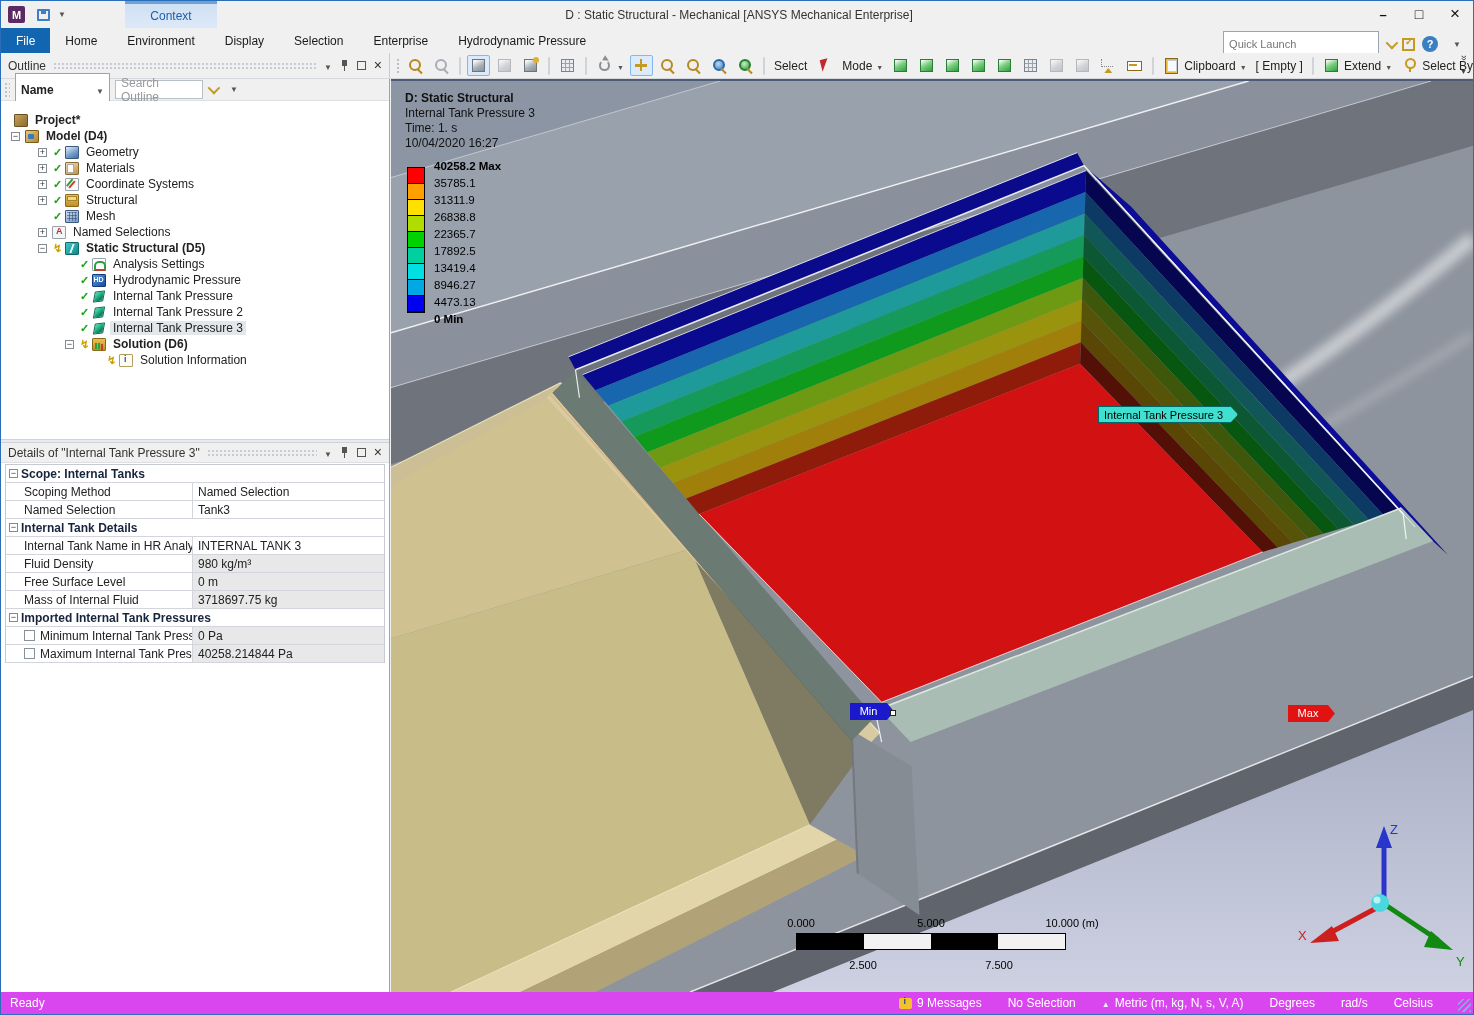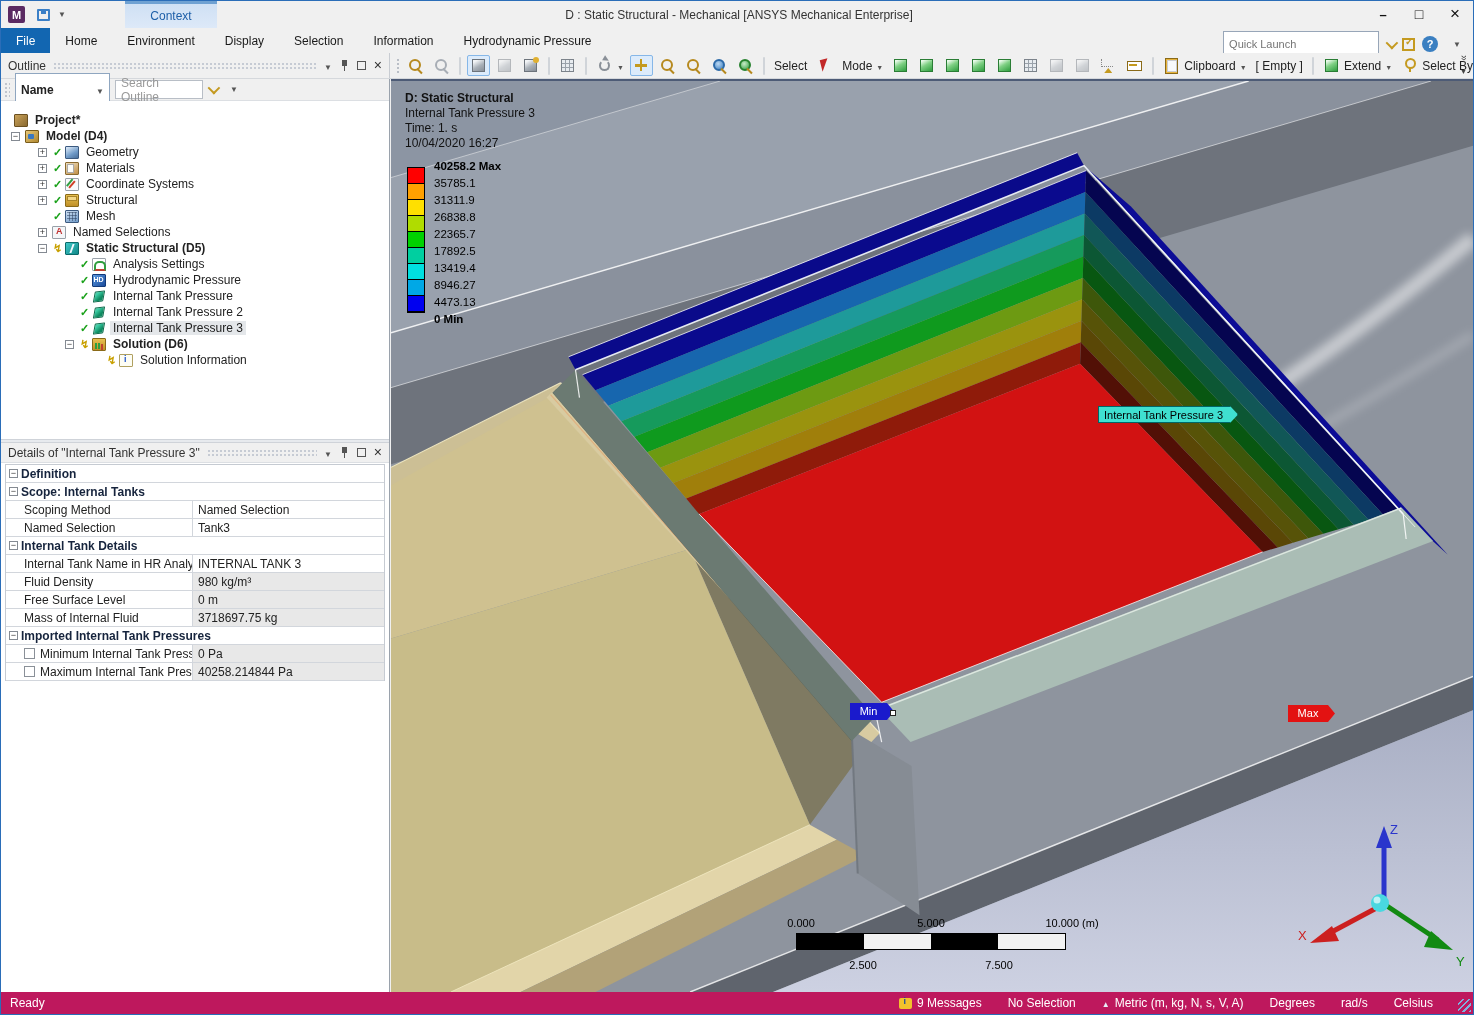--- a/index.html
+++ b/index.html
@@ -148,21 +148,21 @@
 .tag{position:absolute;height:17px;line-height:17px;font-size:11px;color:#fff;text-align:center;clip-path:polygon(0 0,calc(100% - 7px) 0,100% 50%,calc(100% - 7px) 100%,0 100%);padding-right:7px}
 .tag.tooltip{color:#000;padding:0 14px 0 5px;clip-path:polygon(0 0,calc(100% - 8px) 0,100% 50%,calc(100% - 8px) 100%,0 100%);border:1px solid #066}
 .minanchor{position:absolute;width:6px;height:6px;background:#fff;border:1px solid #222}
 .ruler{position:absolute;left:405px;top:836px;width:270px;height:58px;font-size:11px;color:#000}
 .rlab{position:absolute;transform:translateX(-50%);white-space:nowrap}
 .rbar{position:absolute;left:0;top:16px;width:270px;height:17px;border:1px solid #000;display:flex}
 .rseg{flex:1}
 .rseg.k{background:#000}.rseg.w{background:#f2f2f2}
 .triad{position:absolute;left:905px;top:735px;width:176px;height:168px}
 
-.statusbar{position:absolute;bottom:0;left:0;right:0;height:22px;background:#be185d;color:#fff;display:flex;align-items:center}
+.statusbar{position:absolute;bottom:0;left:0;right:0;height:22px;background:#d946ef;color:#fff;display:flex;align-items:center}
 .sready{padding-left:9px}
 .sitems{margin-left:auto;display:flex;align-items:center;gap:26px;padding-right:40px}
 .sitem{display:flex;align-items:center;gap:5px;white-space:nowrap}
 .msgico{width:13px;height:11px;background:#f2c12c;border-radius:2px;position:relative}
 .msgico::before{content:"i";position:absolute;left:4.5px;top:-2px;color:#1a4a9a;font-weight:bold;font-size:9px}
 .msgico::after{content:"";position:absolute;left:2px;bottom:-3px;border:3px solid transparent;border-top:4px solid #f2c12c}
 .upico::before{content:"▲";font-size:8px;color:#e8f0fa}
 .sgrip{position:absolute;right:2px;bottom:2px;width:13px;height:13px;background:repeating-linear-gradient(135deg,transparent 0 3px,#7fb0dd 3px 4.5px)}
 </style>
 </head>
@@ -199,21 +199,21 @@
 
       <span class="rtab">
         <span>Display</span>
       </span>
 
       <span class="rtab">
         <span>Selection</span>
       </span>
 
       <span class="rtab">
-        <span>Information</span>
+        <span>Enterprise</span>
       </span>
 
       <span class="rtab">
         <span>Hydrodynamic Pressure</span>
       </span>
     </div>
   <div class="qlwrap">
     <input class="ql" placeholder="Quick Launch" style="">
     <span class="goldchev"></span>
     <span class="fbico"></span>
@@ -566,27 +566,20 @@
       <span class="phdots"></span>
       <span class="phicons">
         <span class="dnarw"></span>
         <span class="pinic"></span>
         <span class="maxic"></span>
         <span class="clsic"></span>
       </span>
     </div>
     <div class="dtable">
 
-        <div class="drow section">
-          <span class="dgut">
-            <span class="minibox"></span>
-          </span>
-          <span class="dsec">Definition</span>
-
-        </div>
 
 
         <div class="drow section">
           <span class="dgut">
             <span class="minibox"></span>
           </span>
           <span class="dsec">Scope: Internal Tanks</span>
 
         </div>
 

